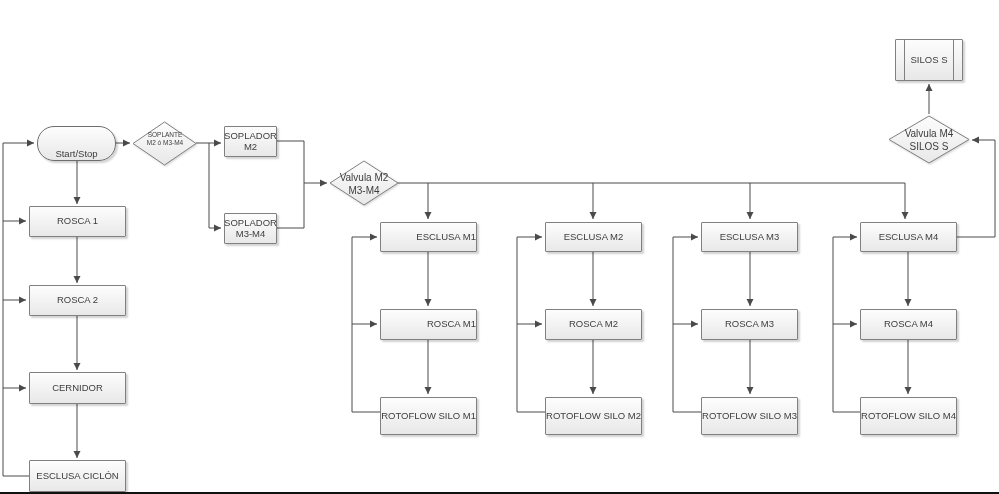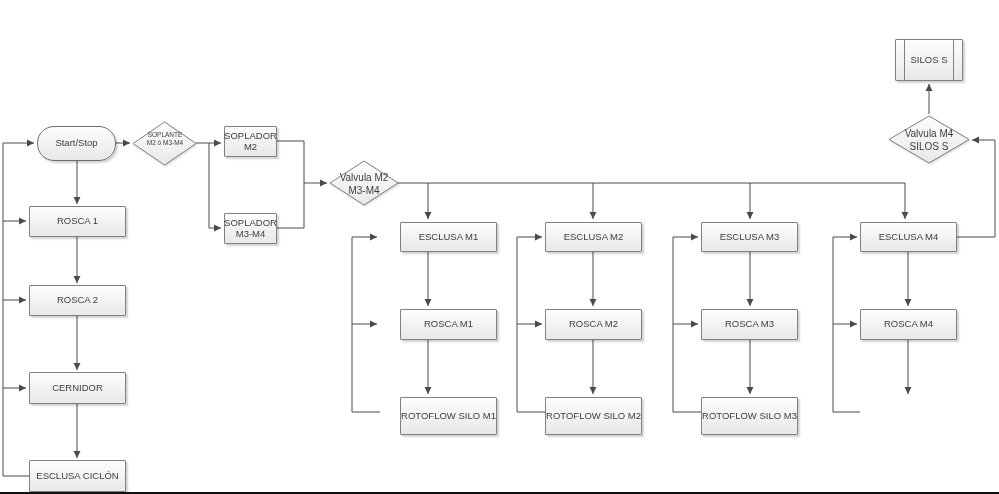--- a/index.html
+++ b/index.html
@@ -32,29 +32,29 @@
     position:absolute;z-index:3;text-align:center;line-height:1.25;
     pointer-events:none;
   }
   .dlabel span{display:block;}
   .d-small{font-size:6.5px;}
   .d-med{font-size:10px;}
   .pp-bar{position:absolute;top:0;bottom:0;width:0;border-left:1px solid var(--node-border,#808080);}
   .pp-bar.left{left:8px;}
   .pp-bar.right{right:8px;}
   
-  #n-start   {left:37px; top:126px;width:79px;height:35px;}
+  #n-start   {left:37px; top:126px;width:79px;height:35px;justify-content:flex-end;}
   #n-sopl-m2 {left:224px;top:126px;width:53px;height:31px;}
   #n-sopl-m34{left:224px;top:213px;width:53px;height:31px;}
   #n-rosca1  {left:29px; top:206px;width:97px;height:31px;}
   #n-rosca2  {left:29px; top:285px;width:97px;height:31px;}
   #n-cernidor{left:29px; top:372px;width:97px;height:32px;}
   #n-ciclon  {left:29px; top:460px;width:97px;height:32px;justify-content:center;}
   .col{width:97px;}
-  .col-1{left:400px;} .col-2{left:545px;} .col-3{left:701px;} .col-4{left:860px;}
+  .col-1{left:380px;align-items:flex-end;} .col-2{left:545px;} .col-3{left:701px;} .col-4{left:860px;}
   .row-esclusa {top:222px;height:30px;}
   .row-rosca   {top:309px;height:31px;}
   .row-rotoflow{top:397px;height:38px;}
   #n-silos{left:895px;top:39px;width:68px;height:42px;}
   #t-sopl{left:136px;top:131px;width:58px;}
   #t-vm2 {left:330px;top:172px;width:68px;}
   #t-vm4 {left:889px;top:128px;width:80px;}
   .bottom-bar{position:absolute;left:0;bottom:0;width:999px;height:2px;background:var(--bottom-bar,#111);z-index:4;}
 </style>
 </head>
@@ -190,20 +190,23 @@
   <div class="node col col-3 row-rotoflow">
     <span>ROTOFLOW SILO M3</span>
   </div>
 
   <div class="node col col-4 row-esclusa">
     <span>ESCLUSA M4</span>
   </div>
   <div class="node col col-4 row-rosca">
     <span>ROSCA M4</span>
   </div>
+  <div class="node col col-4 row-rotoflow">
+    <span>ROTOFLOW SILO M4</span>
+  </div>
 
   <div class="node" id="n-silos">
     <div class="pp-bar left"></div>
     <div class="pp-bar right"></div>
     <span>SILOS S</span>
   </div>
 
   <div class="dlabel d-small" id="t-sopl">
     <span>SOPLANTE</span>
     <span>M2 ó M3-M4</span>

